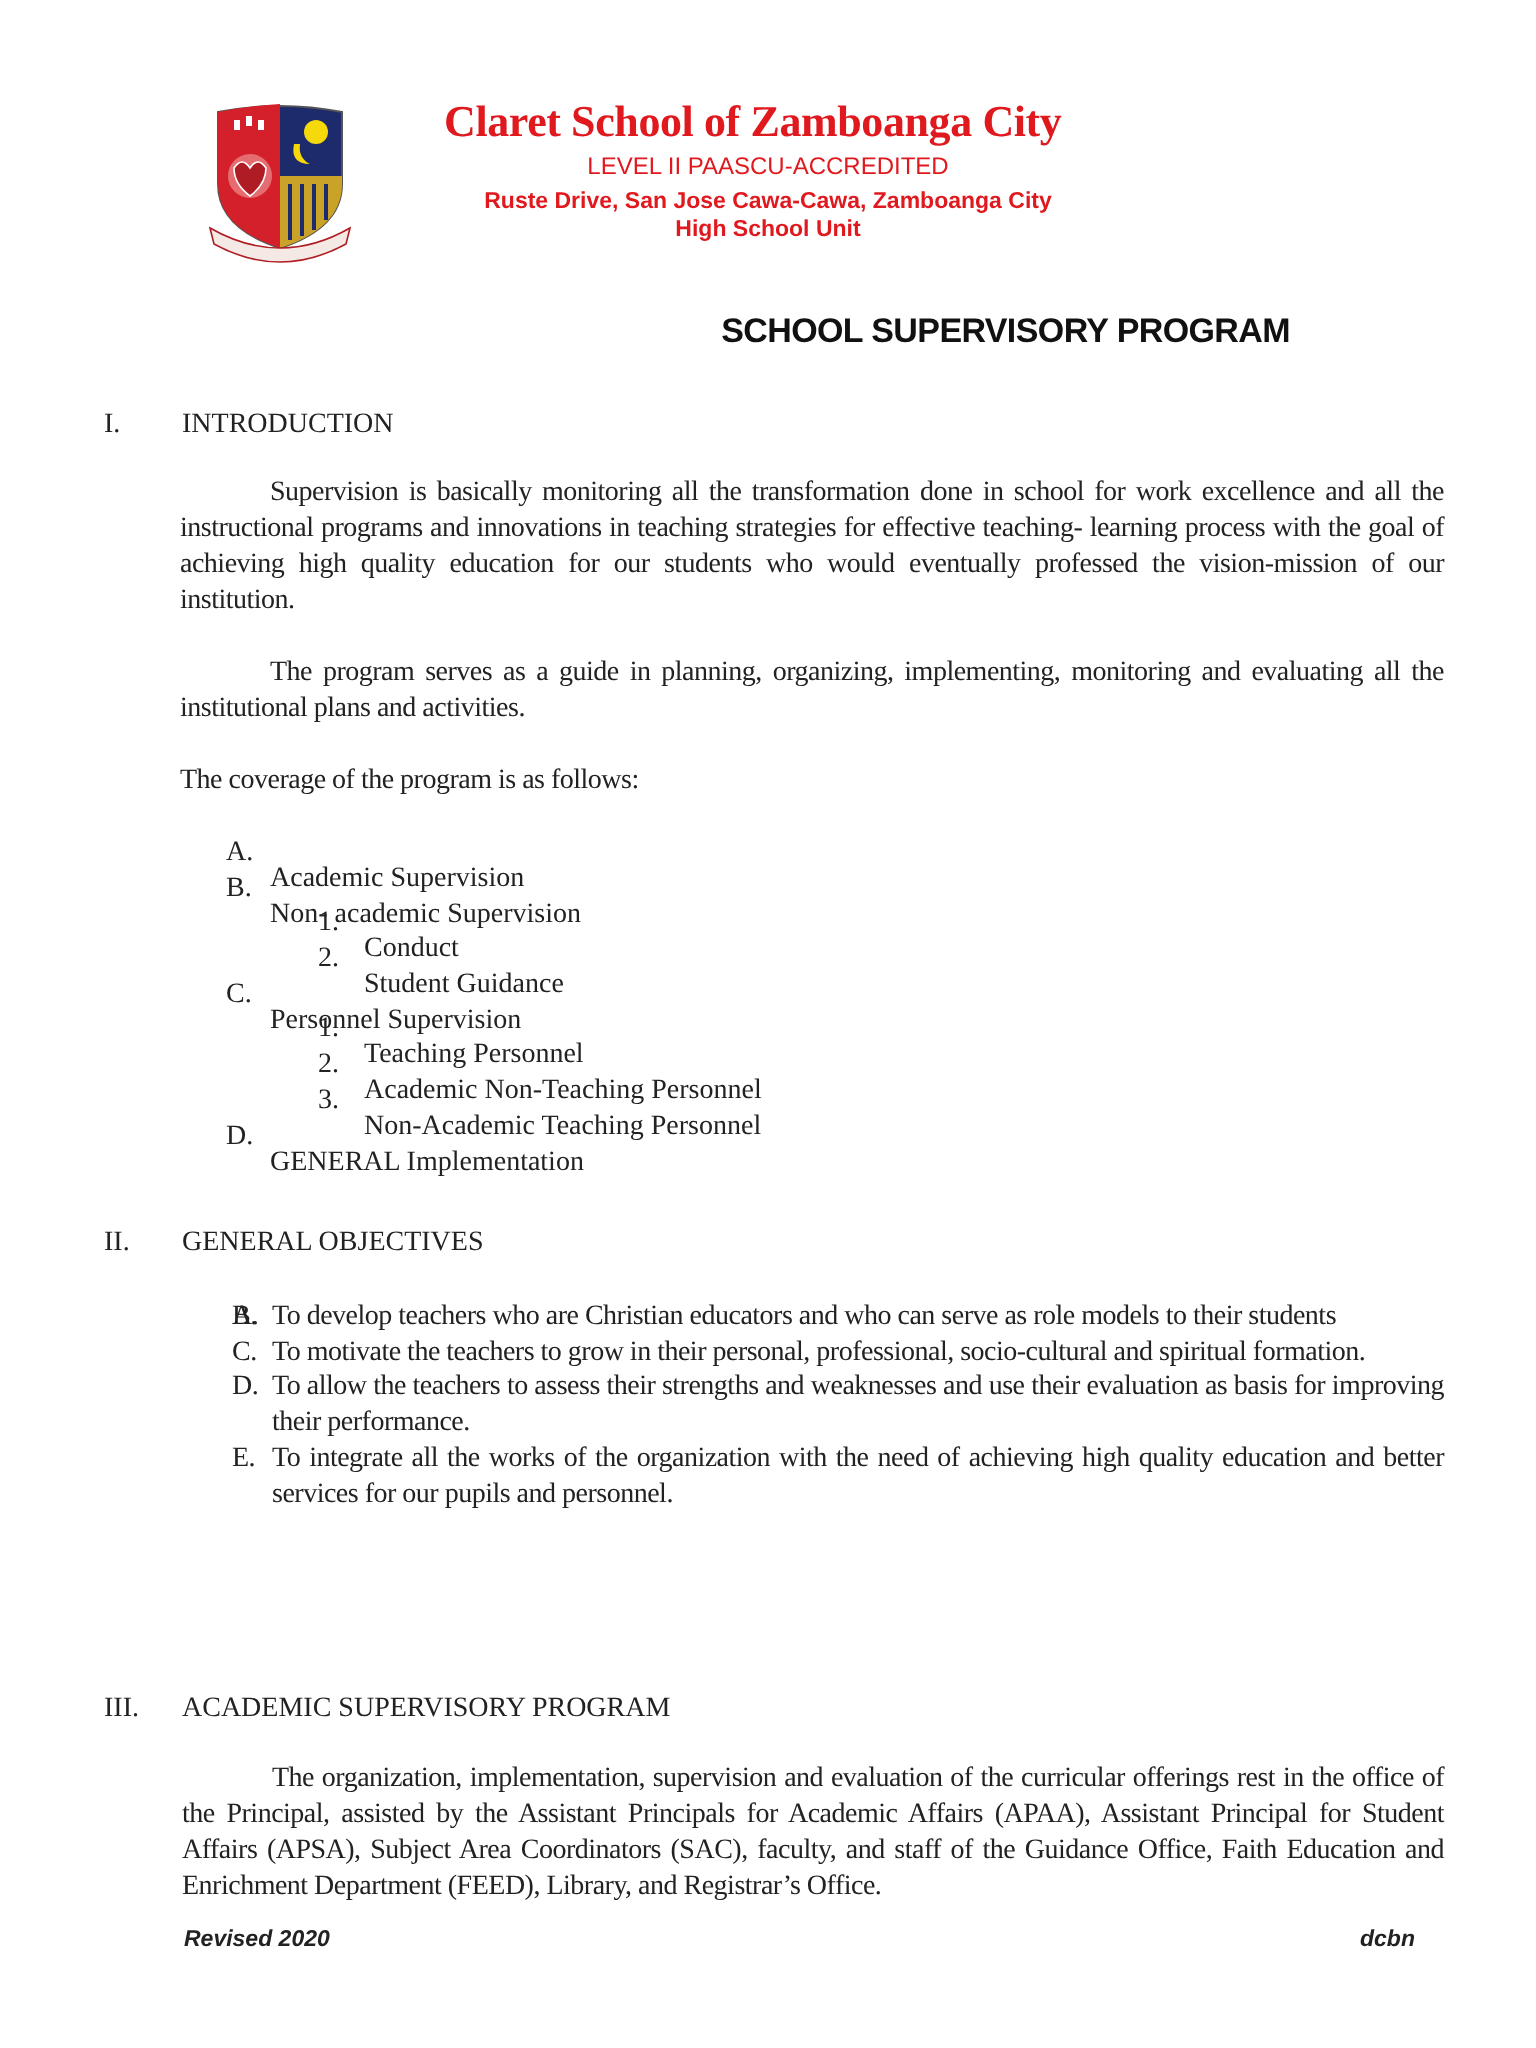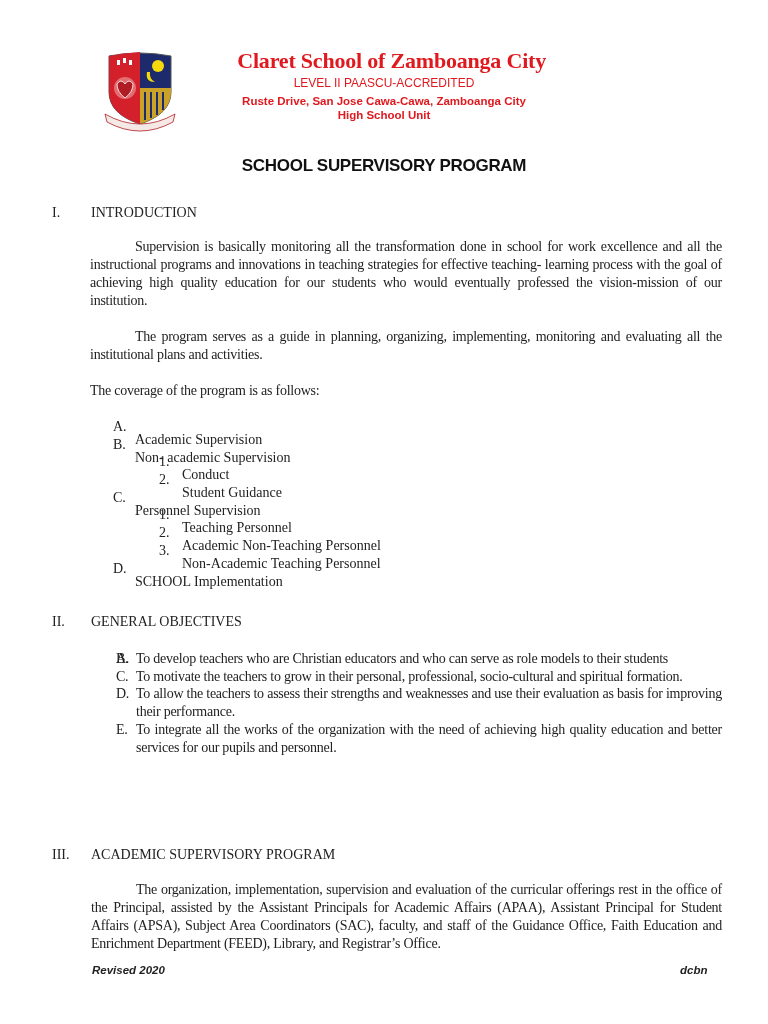--- a/index.html
+++ b/index.html
@@ -1,28 +1,28 @@
 <!DOCTYPE html>
 <html><head>
 <meta charset="utf-8">
 <style>
   html, body { margin: 0; padding: 0; background: #ffffff; }
   body { width: 768px; height: 1024px; position: relative; overflow: hidden; color: #1a1a1a; }
 
   .header { position: absolute; left: 0; top: 0; width: 768px; height: 140px; }
   .logo { position: absolute; left: 103px; top: 48px; width: 74px; height: 84px; }
-  .school-name { position: absolute; left: 222px; top: 48px; width: 324px; text-align: right;
+  .school-name { position: absolute; left: 222px; top: 48px; width: 324px; text-align: left;
     font-family: "Liberation Serif", serif; font-weight: bold; font-size: 22px; color: #e0191f; line-height: 26px; letter-spacing: -0.2px; }
   .hdr-line { position: absolute; left: 222px; width: 324px; text-align: center;
     font-family: "Liberation Sans", sans-serif; font-size: 12px; color: #e0191f; line-height: 16px; }
   .hdr-line.l1 { top: 75px; }
   .hdr-line.l2 { top: 93px; font-weight: bold; font-size: 11.5px; }
   .hdr-line.l3 { top: 107px; font-weight: bold; font-size: 11.5px; }
 
-  .doc-title { position: absolute; left: 0; width: 768px; top: 155px; text-align: center;
+  .doc-title { position: absolute; left: 0; width: 645px; top: 155px; text-align: right;
     font-family: "Liberation Sans", sans-serif; font-weight: bold; font-size: 17px; color: #111; line-height: 22px; letter-spacing: -0.3px; }
 
   .sec-head { position: absolute; font-family: "Liberation Serif", serif; font-size: 14px; line-height: 18px; color: #222; }
   .sec-num { position: absolute; left: 52px; }
   .sec-title { position: absolute; left: 91px; white-space: nowrap; }
 
   .para { position: absolute; left: 90px; width: 632px; font-family: "Liberation Serif", serif;
     font-size: 14px; line-height: 18px; color: #222; text-align: justify; letter-spacing: -0.25px; }
   .para .indent { display: inline-block; width: 45px; }
 
@@ -110,21 +110,21 @@
   <div class="li sub" style="height:17.7px;">
       <span class="mk">2.</span>
       <span class="tx">Academic Non-Teaching Personnel</span>
     </div>
   <div class="li sub" style="height:17.7px;">
       <span class="mk">3.</span>
       <span class="tx">Non-Academic Teaching Personnel</span>
     </div>
   <div class="li" style="height:17.7px;">
       <span class="mk">D.</span>
-      <span class="tx">SCHOOL Implementation</span>
+      <span class="tx">GENERAL Implementation</span>
     </div>
 </div>
 
 <div class="sec-head" style="top:613px; left:0; width:768px;">
   <span class="sec-num">II.</span>
   <span class="sec-title">GENERAL OBJECTIVES</span>
 </div>
 
 <div class="obj" style="top:650px;">
   <div class="obj-item"><span class="mk">A.</span></div>

